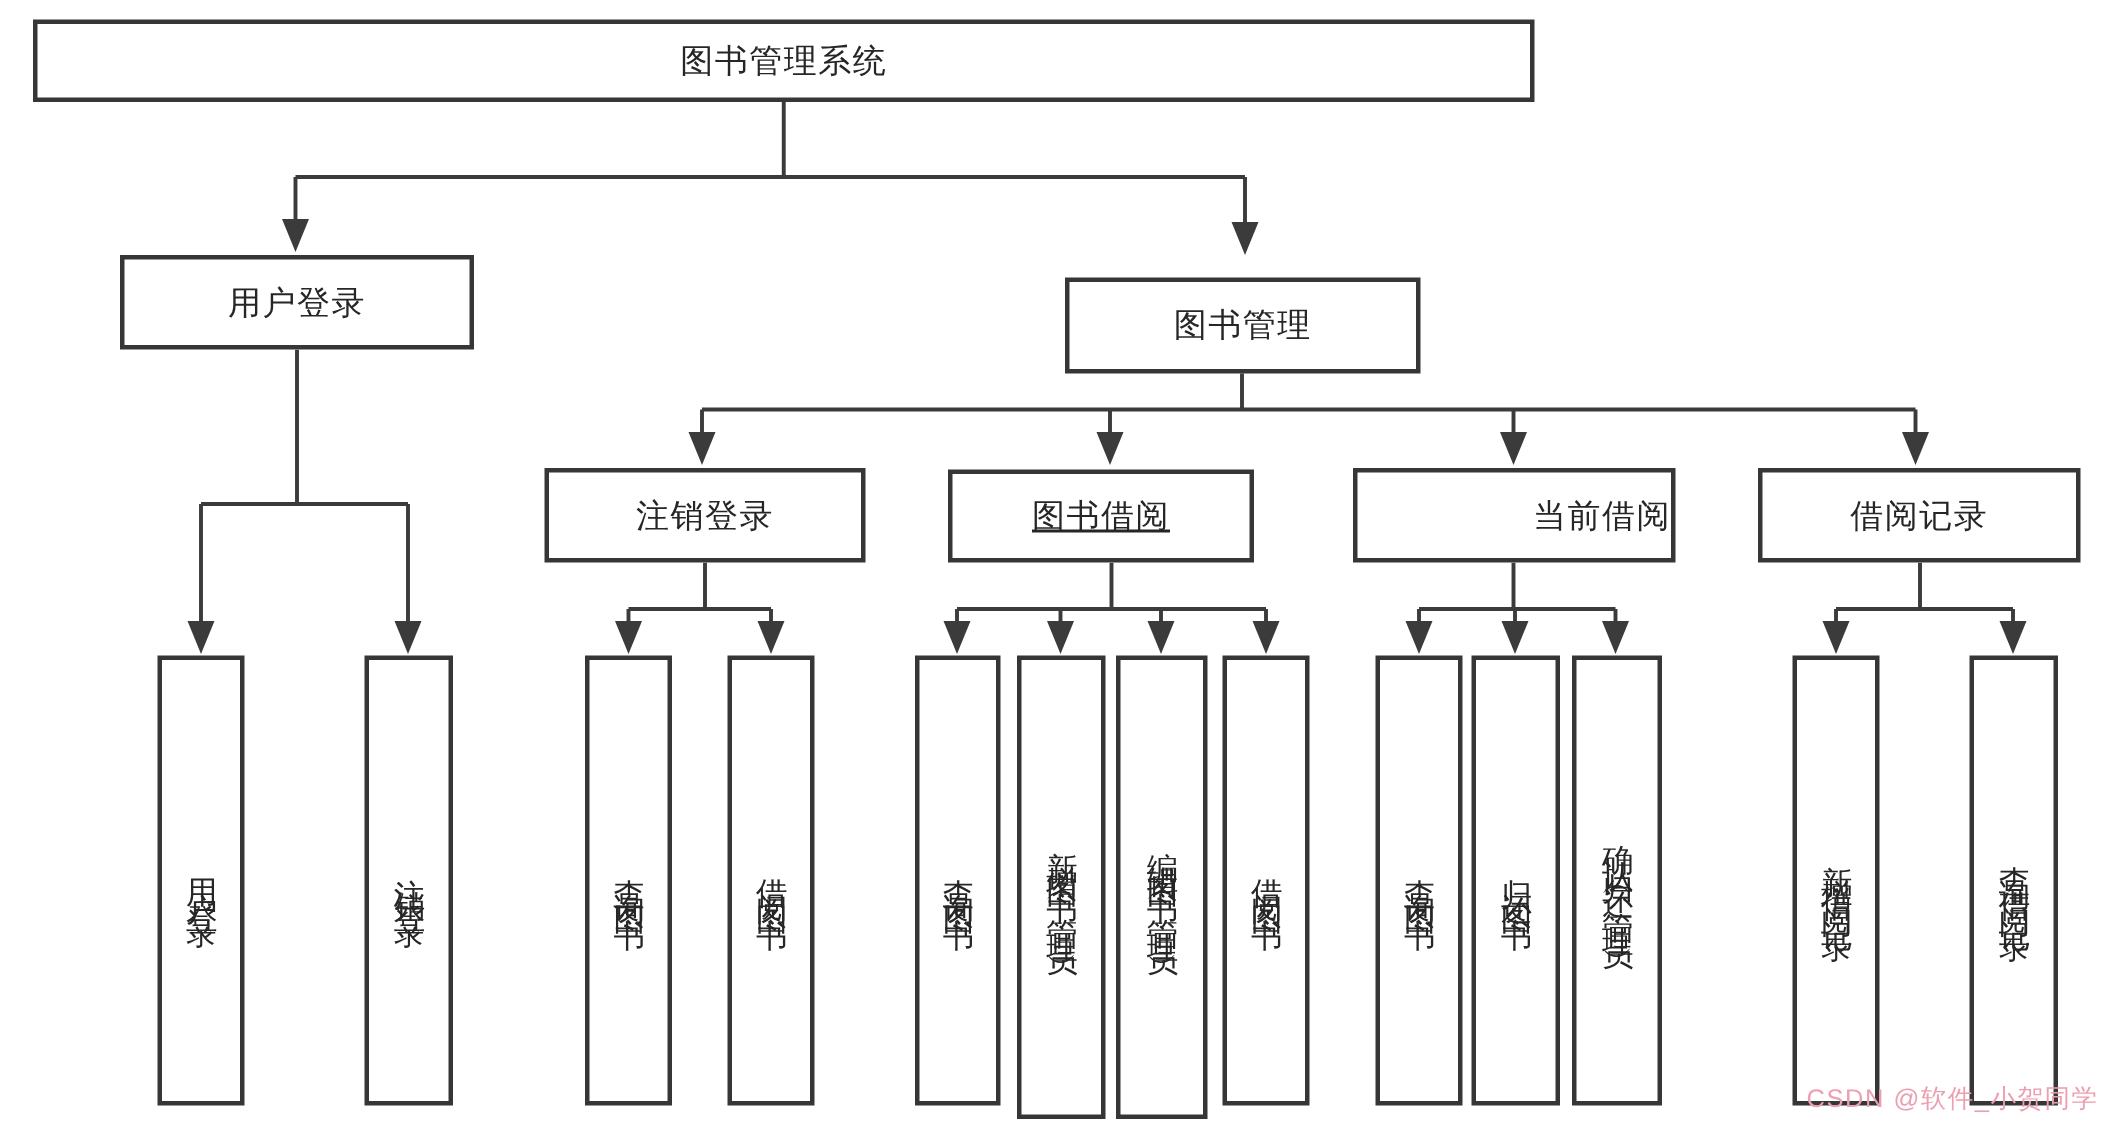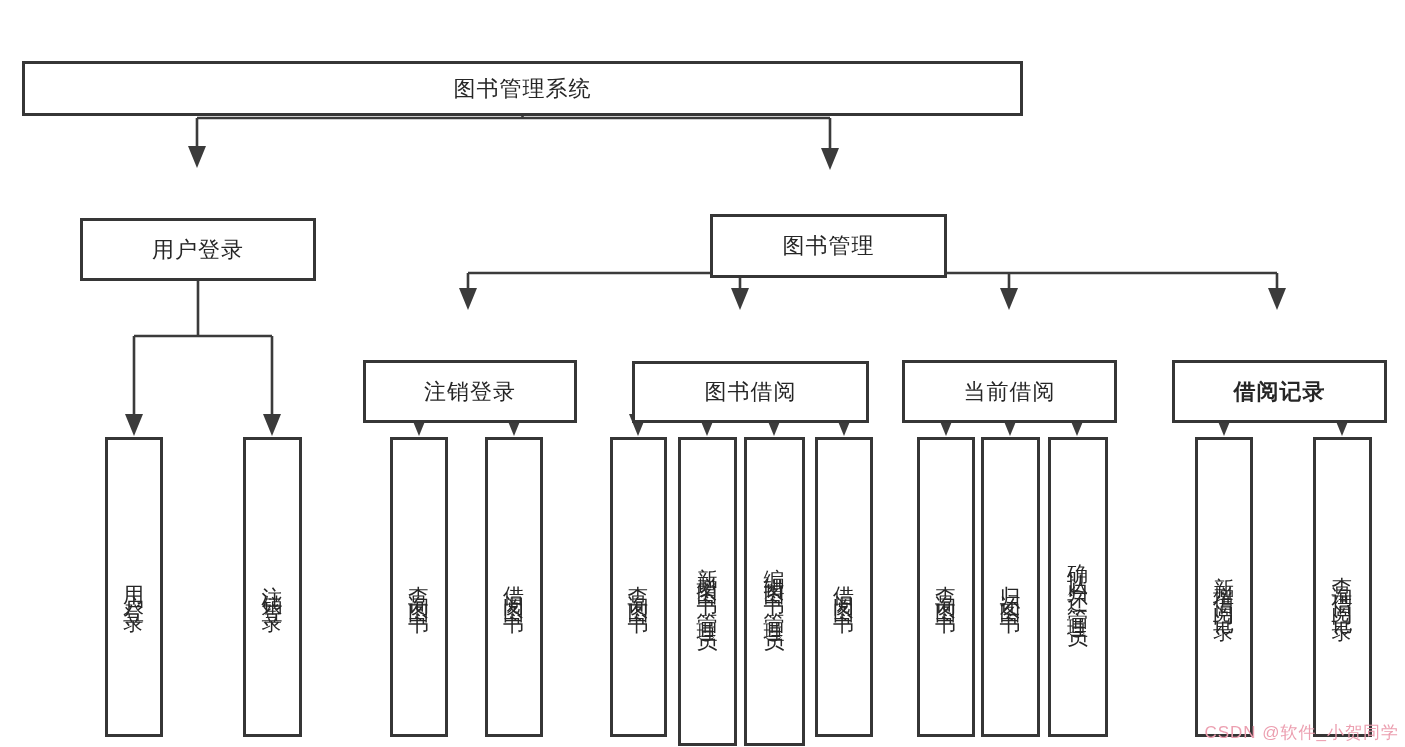--- a/index.html
+++ b/index.html
@@ -28,40 +28,39 @@
     border: 3px solid #363636;
     display: flex;
     align-items: center;
     justify-content: center;
     color: #262626;
   }
   .h-node {
     font-size: 22px;
     letter-spacing: 1px;
     white-space: nowrap;
-    margin-top: 48px;
   }
   .v-node span {
     writing-mode: vertical-rl;
     text-orientation: mixed;
     font-size: 21px;
     letter-spacing: 9px;
     line-height: 1;
     white-space: nowrap;
   }
   
   .box-root      { left: 22px;   top: 13px;  width: 1001px; height: 55px; }
   
   .box-user-login      { left: 80px;  top: 170px; width: 236px; height: 63px; }
-  .box-book-management { left: 710px; top: 166px; width: 237px; height: 64px; }
+  .box-book-management { left: 710px; top: 185px; width: 237px; height: 64px; }
   
   .box-new-book-recommend { left: 363px;  top: 312px; width: 214px; height: 63px; }
-  .box-book-borrowing     { left: 632px;  top: 313px; width: 237px; height: 62px; }
-  .box-current-borrowing  { left: 902px;  top: 312px; width: 215px; height: 63px; }
-  .box-borrowing-records  { left: 1172px; top: 312px; width: 215px; height: 63px; font-weight: bold; }
+  .box-book-borrowing     { left: 632px;  top: 313px; width: 204px; height: 62px; text-decoration: underline; }
+  .box-current-borrowing  { left: 902px;  top: 312px; width: 215px; height: 63px; justify-content: flex-end; }
+  .box-borrowing-records  { left: 1172px; top: 312px; width: 215px; height: 63px; }
   
   .leaf { top: 437px; height: 300px; }
   .leaf-1  { left: 105px;  width: 58px; }
   .leaf-2  { left: 243px;  width: 59px; }
   .leaf-3  { left: 390px;  width: 58px; }
   .leaf-4  { left: 485px;  width: 58px; }
   .leaf-5  { left: 610px;  width: 57px; }
   .leaf-6  { left: 678px;  width: 59px; height: 309px; }
   .leaf-7  { left: 744px;  width: 61px; height: 309px; }
   .leaf-8  { left: 815px;  width: 58px; }

